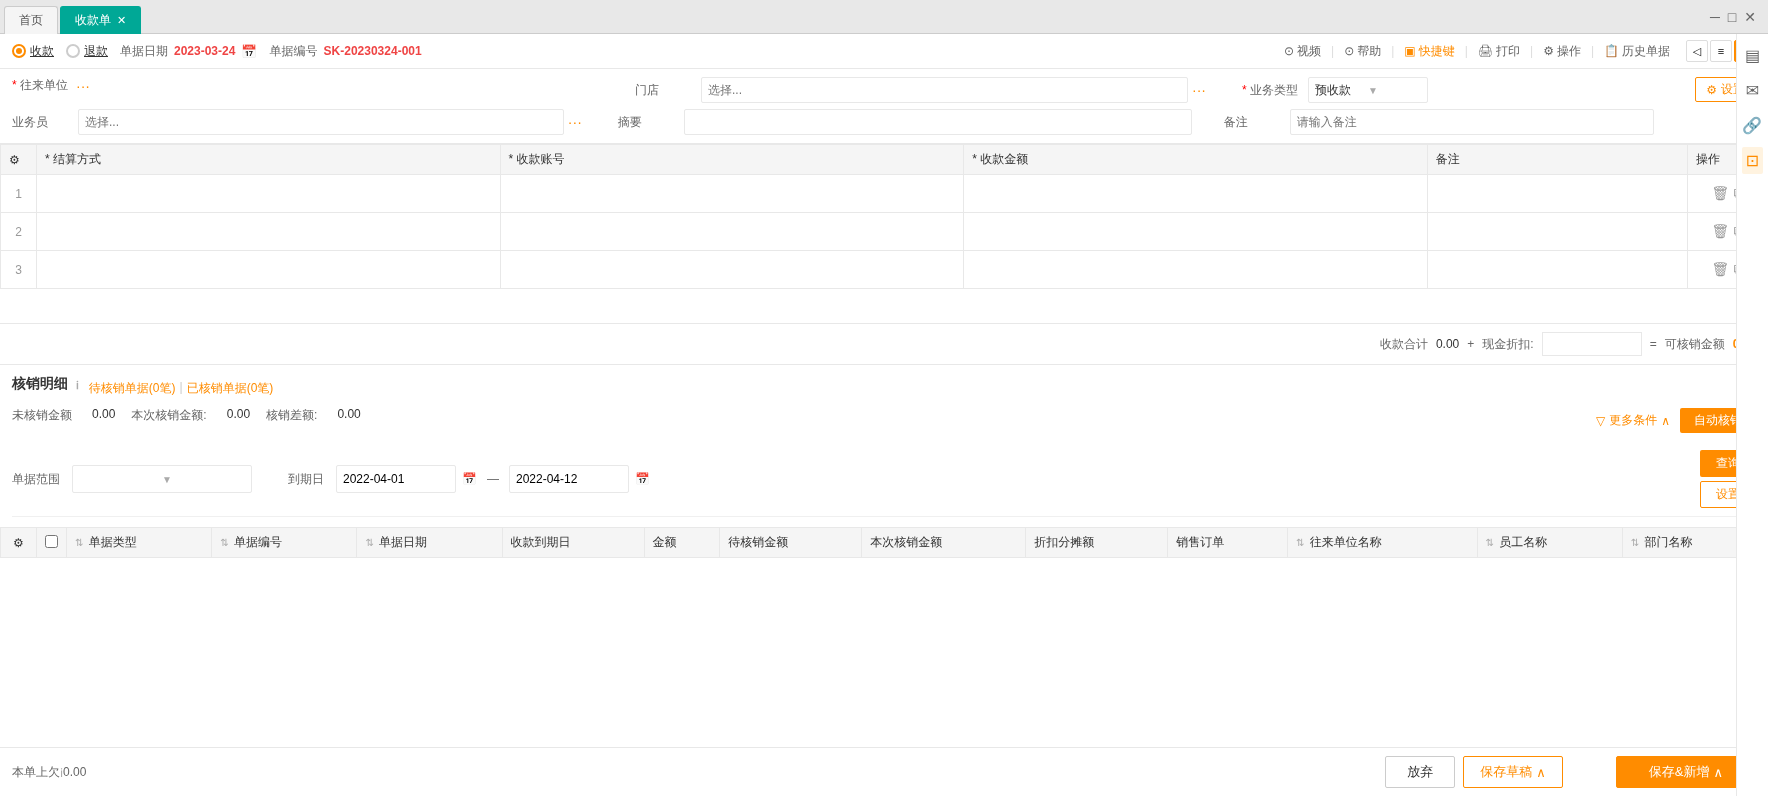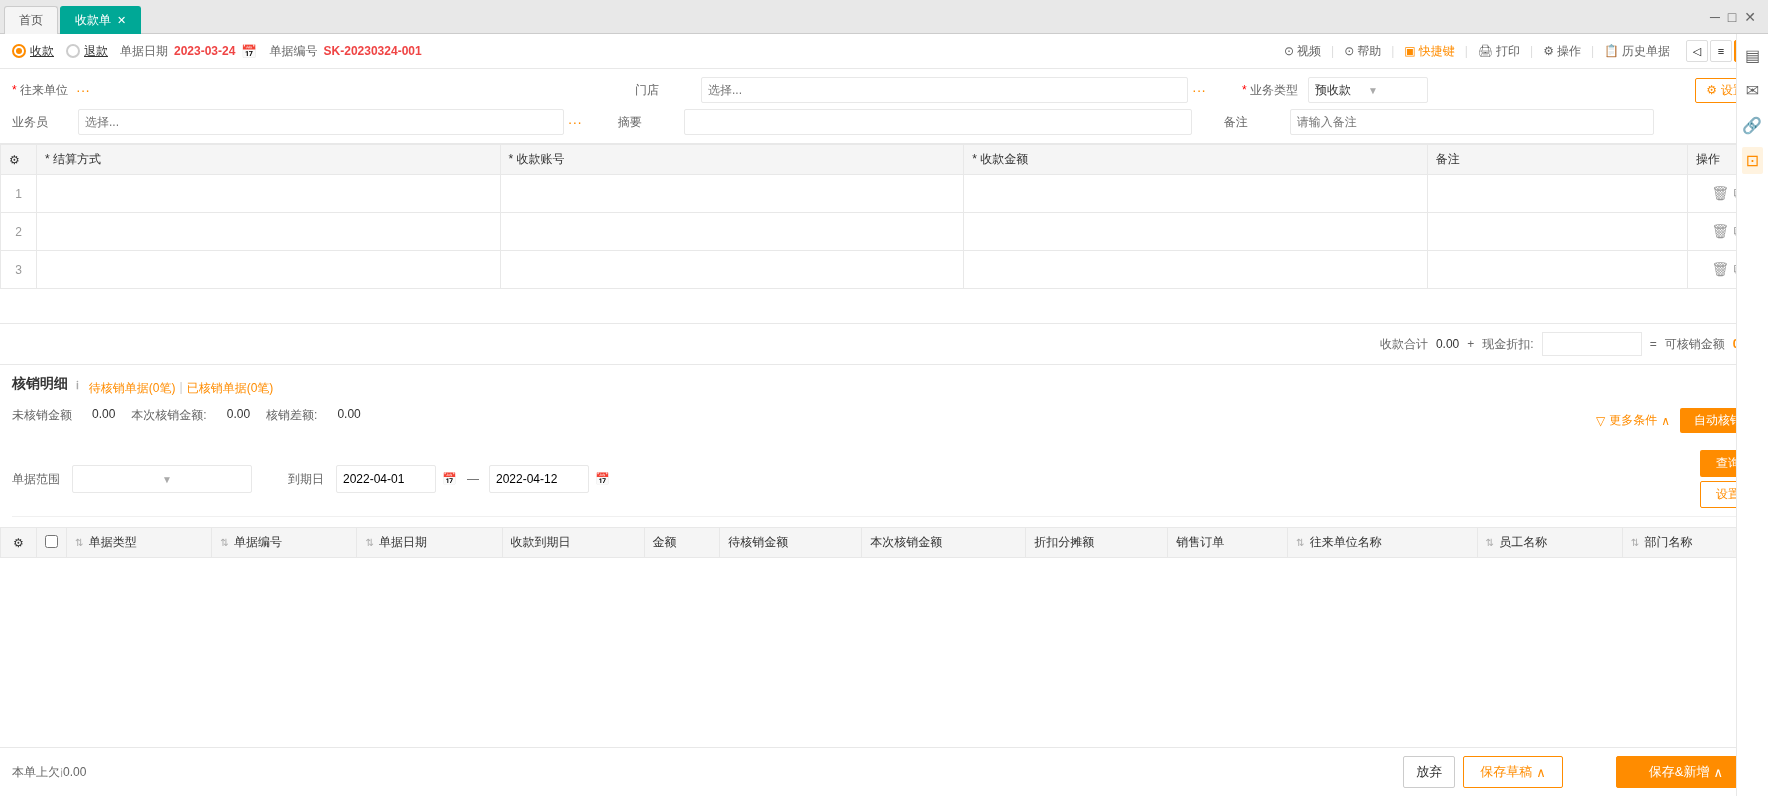--- a/index.html
+++ b/index.html
@@ -41,21 +41,21 @@
     .toolbar-link { color: #666; cursor: pointer; display: flex; align-items: center; gap: 3px; font-size: 12px; }
     .toolbar-separator { color: #ddd; }
     .icon-bar { display: flex; gap: 2px; margin-left: 6px; }
     .icon-bar-btn { width: 22px; height: 22px; border: 1px solid #ddd; border-radius: 2px; display: flex; align-items: center; justify-content: center; cursor: pointer; background: #fff; font-size: 11px; }
     .icon-bar-btn.active { background: #ff8c00; color: #fff; border-color: #ff8c00; }
 
     
     .form-section {
       padding: 8px 12px; border-bottom: 1px solid #e8e8e8; background: #fff; flex-shrink: 0;
     }
-    .form-row { display: flex; align-items: center; gap: 12px; margin-bottom: 6px; }
+    .form-row { display: flex; align-items: flex-start; gap: 12px; margin-bottom: 6px; }
     .form-row:last-child { margin-bottom: 0; }
     .form-field { display: flex; align-items: center; flex: 1; }
     .form-field-label { color: #666; white-space: nowrap; min-width: 60px; }
     .form-input {
       border: 1px solid #e8e8e8; border-radius: 2px; padding: 3px 6px; color: #999;
       flex: 1; height: 26px; font-size: 12px; outline: none; background: #fff;
     }
     .more-btn { color: #ff8c00; cursor: pointer; padding: 0 4px; font-size: 14px; }
     .setting-btn {
       border: 1px solid #ff8c00; color: #ff8c00; padding: 3px 10px; border-radius: 2px;
@@ -115,21 +115,21 @@
     }
     .filter-field { display: flex; align-items: center; gap: 6px; }
     .filter-label { color: #666; white-space: nowrap; }
     .filter-select {
       border: 1px solid #e8e8e8; border-radius: 2px; padding: 3px 6px; height: 28px;
       min-width: 180px; display: flex; align-items: center; cursor: pointer; background: #fff;
     }
     .filter-select span { flex: 1; }
     .date-input {
       border: 1px solid #e8e8e8; border-radius: 2px; padding: 3px 6px; height: 28px;
-      width: 100px; font-size: 12px;
+      width: 120px; font-size: 12px;
     }
     .date-sep { color: #666; }
     .cal-icon { cursor: pointer; color: #999; }
     .query-btn {
       background: #ff8c00; color: #fff; border: none; padding: 5px 16px;
       border-radius: 2px; cursor: pointer; font-size: 12px;
     }
     .set-btn {
       background: #fff; color: #ff8c00; border: 1px solid #ff8c00; padding: 4px 14px;
       border-radius: 2px; cursor: pointer; font-size: 12px;
@@ -145,21 +145,21 @@
     .bottom-table th.sortable::before { content: '⇅'; color: #aaa; margin-right: 2px; font-size: 10px; }
 
     
     .footer {
       display: flex; align-items: center; padding: 8px 12px; background: #fff;
       border-top: 1px solid #e8e8e8; flex-shrink: 0;
     }
     .footer-info { display: flex; align-items: center; color: #666; font-size: 12px; }
     .footer-info-icon { color: #aaa; cursor: pointer; }
     .footer-btns { margin-left: auto; display: flex; gap: 8px; }
-    .btn-abandon { border: 1px solid #ccc; background: #fff; padding: 6px 12px; border-radius: 2px; cursor: pointer; color: #333; font-size: 13px; }
+    .btn-abandon { border: 1px solid #ccc; background: #fff; padding: 6px 21px; border-radius: 2px; cursor: pointer; color: #333; font-size: 13px; }
     .btn-save-draft { border: 1px solid #ff8c00; background: #fff; padding: 6px 16px; border-radius: 2px; cursor: pointer; color: #ff8c00; font-size: 13px; display: flex; align-items: center; gap: 4px; }
     .btn-save-new { background: #ff8c00; border: 1px solid #ff8c00; padding: 6px 32px; border-radius: 2px; cursor: pointer; color: #fff; font-size: 13px; display: flex; align-items: center; gap: 4px; margin-left: 45px; }
 
     
     .right-sidebar {
       position: fixed; right: 0; top: 34px; width: 32px; background: #fff;
       border-left: 1px solid #e8e8e8; display: flex; flex-direction: column; align-items: center;
       padding: 8px 0; gap: 8px; height: calc(796px - 34px);
     }
     .sidebar-icon { cursor: pointer; color: #666; font-size: 16px; padding: 4px; }

